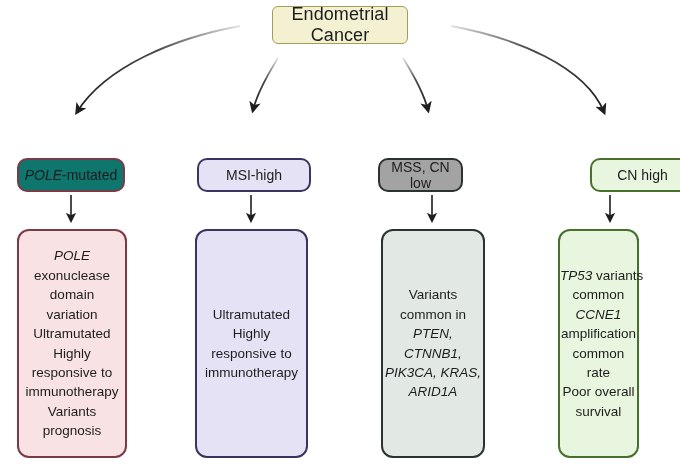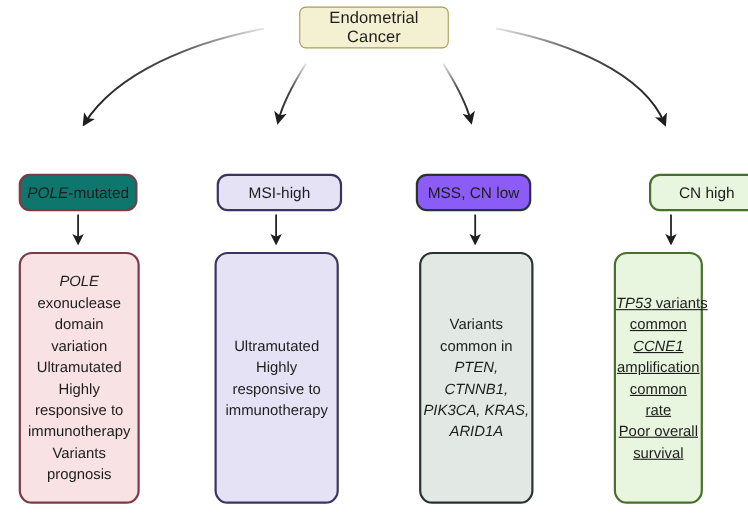--- a/index.html
+++ b/index.html
@@ -15,21 +15,21 @@
   .node{
     position:absolute;
     box-sizing:border-box;
     border-style:solid;
     display:flex;align-items:center;justify-content:center;
     text-align:center;
   }
   .root{
     left:272px;top:6px;width:136px;height:38px;
     border-width:1.5px;border-radius:6px;
-    font-size:15px;letter-spacing:.1px;
+    font-size:18px;letter-spacing:.1px;
   }
   .category{
     top:158px;height:34px;
     border-width:2px;border-radius:10px;
     font-size:14px;
   }
   .detail{
     top:229px;height:229px;
     border-width:2px;border-radius:12px;
     font-size:13.5px;
@@ -106,37 +106,37 @@
       <span><span>MSI-high</span></span>
     </div>
     <div class="node detail" style="left: 195px; width: 113px; background: rgb(230, 226, 246); border-color: rgb(60, 52, 96);">
       <div class="detail-text">
         <div class="line"><span>Ultramutated</span></div>
         <div class="line"><span>Highly</span></div>
         <div class="line"><span>responsive to</span></div>
         <div class="line"><span>immunotherapy</span></div>
       </div>
     </div>
-    <div class="node category" style="left: 378px; width: 105px; background: #8b5cf6; border-color: rgb(42, 51, 49);">
+    <div class="node category" style="left: 378px; width: 85px; background: #a3a3a3; border-color: rgb(42, 51, 49);">
       <span><span>MSS, CN low</span></span>
     </div>
     <div class="node detail" style="left: 381px; width: 104px; background: rgb(226, 233, 229); border-color: rgb(42, 51, 49);">
       <div class="detail-text">
         <div class="line"><span>Variants</span></div>
         <div class="line"><span>common in</span></div>
         <div class="line"><i>PTEN,</i></div>
         <div class="line"><i>CTNNB1,</i></div>
         <div class="line"><i>PIK3CA, KRAS,</i></div>
         <div class="line"><i>ARID1A</i></div>
       </div>
     </div>
     <div class="node category" style="left: 558px; width: 105px; background: rgb(233, 246, 223); border-color: rgb(71, 112, 44); margin-left: 32px;">
       <span><span>CN high</span></span>
     </div>
-    <div class="node detail" style="left: 558px; width: 81px; background: rgb(233, 246, 223); border-color: rgb(71, 112, 44); text-decoration: underline;">
+    <div class="node detail" style="left: 558px; width: 81px; background: rgb(233, 246, 223); border-color: rgb(71, 112, 44);">
       <div class="detail-text">
         <div class="line"><i>TP53</i><span> variants</span></div>
         <div class="line"><span>common</span></div>
         <div class="line"><i>CCNE1</i></div>
         <div class="line"><span>amplification</span></div>
         <div class="line"><span>common</span></div>
         <div class="line"><span>rate</span></div>
         <div class="line"><span>Poor overall</span></div>
         <div class="line"><span>survival</span></div>
       </div>

